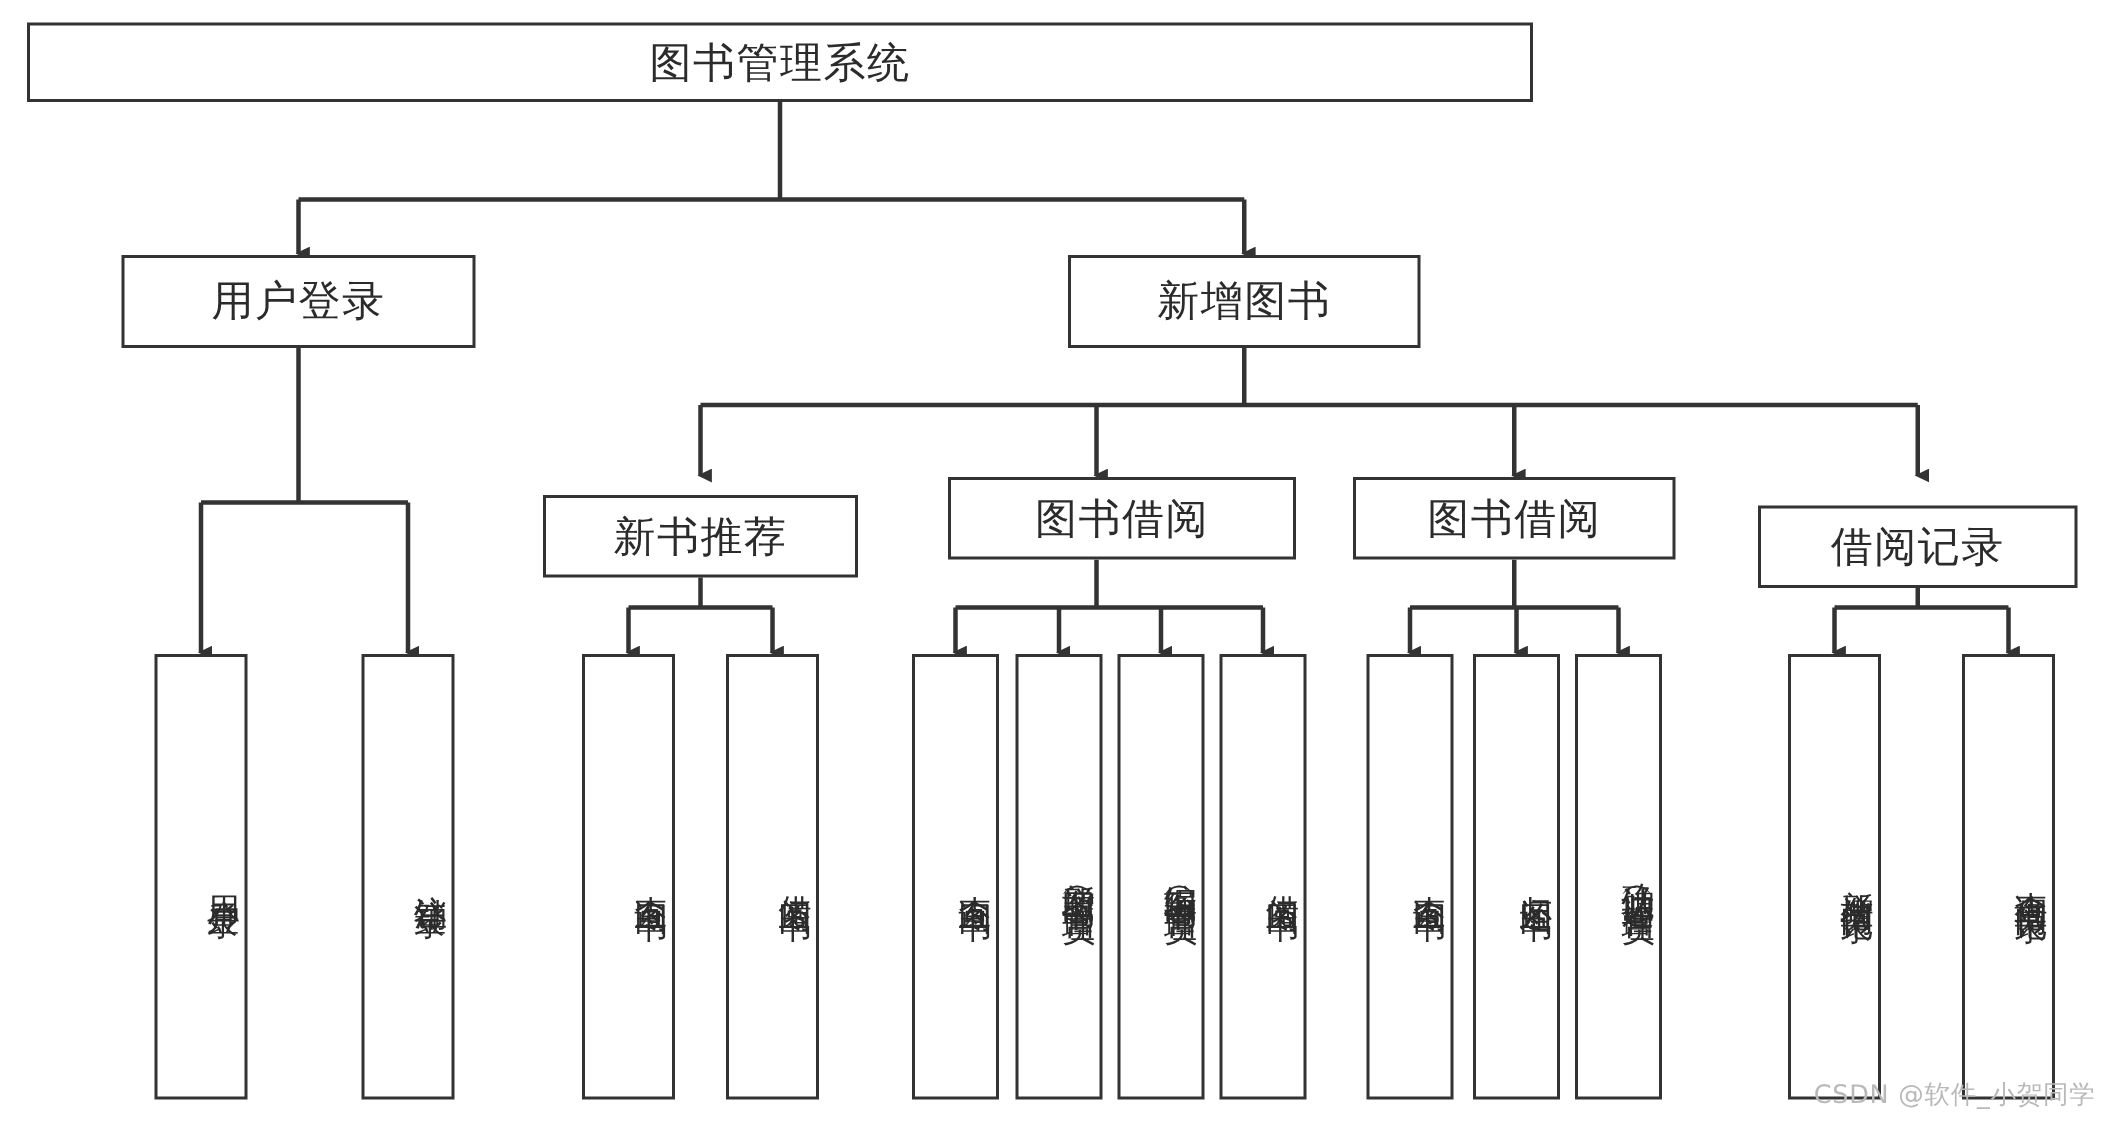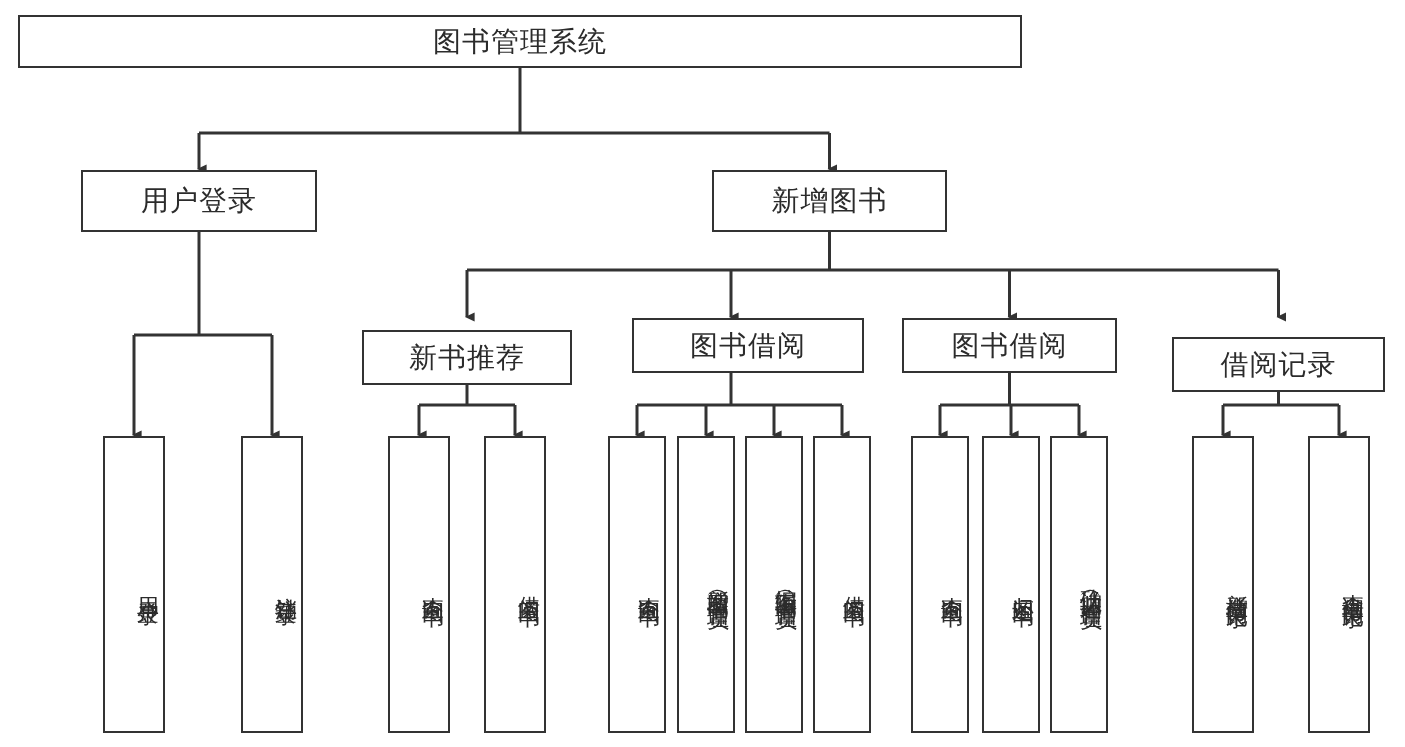--- a/index.html
+++ b/index.html
@@ -172,13 +172,14 @@
         <span class="vtext">确认归还（管理员）</span>
       </div>
       <div class="node vertical" style="left: 1192px; top: 436px; width: 62px; height: 297px;">
         <span class="vtext">新增借阅记录</span>
       </div>
       <div class="node vertical" style="left: 1308px; top: 436px; width: 62px; height: 297px;">
         <span class="vtext">查询借阅记录</span>
       </div>
     </div>
 
+  <div id="watermark">CSDN @软件_小贺同学</div>
 </div>
 
 </body></html>

